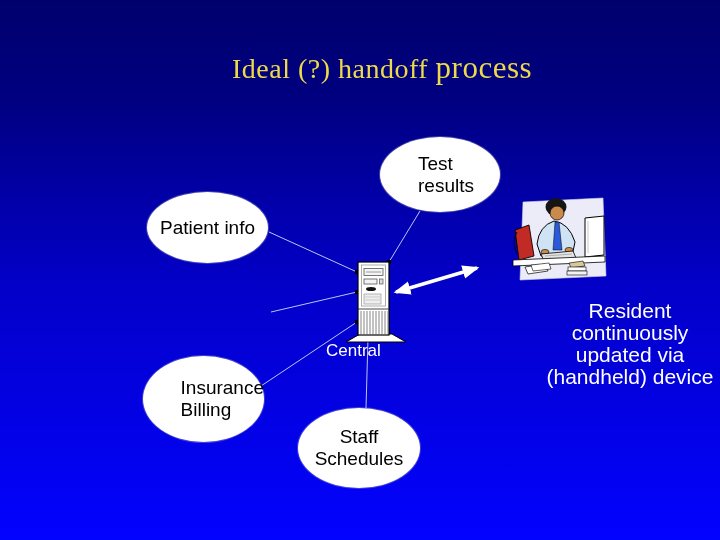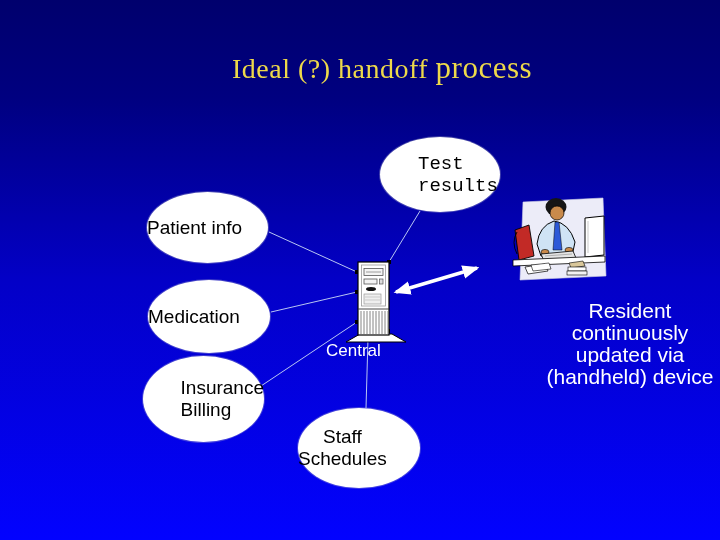--- a/index.html
+++ b/index.html
@@ -11,25 +11,25 @@
   }
   .title {
     position:absolute; top:50px; left:0; width:100%; text-align:center;
     color:#EDD94A; font-family:"Liberation Serif", serif; font-weight:400;
     font-size:28px; margin:0; letter-spacing:0.5px;
   }
   .title .emph { font-size:31px; }
   .overlay { position:absolute; left:0; top:0; width:720px; height:540px; pointer-events:none; }
   .node {
     position:absolute; background:#FFFFFF; border-radius:50%;
-    display:flex; align-items:center; justify-content:flex-start;
+    display:flex; align-items:center; justify-content:center;
     color:#000000; font-size:19px; line-height:22px; white-space:pre-line;
     box-shadow:0 0 0 1px rgba(180,180,200,0.35);
   }
-  .node-test-results      { left:380px; top:137px; width:120px; height:75px; justify-content:flex-start; text-align:left; padding-left:38px; box-sizing:border-box;font-family:Liberation Mono, monospace; }
+  .node-test-results      { left:380px; top:137px; width:120px; height:75px; justify-content:flex-start; text-align:left; padding-left:38px; box-sizing:border-box; }
   .node-patient-info      { left:147px; top:192px; width:121px; height:71px; }
   .node-medication        { left:148px; top:280px; width:122px; height:73px; }
   .node-insurance-billing { left:143px; top:356px; width:121px; height:86px; justify-content:flex-end; text-align:left; padding-left:40px; box-sizing:border-box; }
   .node-staff-schedules   { left:298px; top:408px; width:122px; height:80px; text-align:center; }
   .central-label { position:absolute; left:326px; top:341px; color:#FFFFFF; font-size:17px; }
   .caption {
     position:absolute; left:540px; top:300px; width:180px; text-align:center;
     color:#FFFFFF; font-size:21px; line-height:22px; white-space:pre-line;
   }
   .tower-svg  { position:absolute; left:340px; top:252px; }
@@ -66,23 +66,20 @@
       <rect x="366" y="336" width="4" height="4"></rect>
     </g>
   </svg>
 
   <div class="node node-test-results">
     <span>Test
 results</span>
   </div>
   <div class="node node-patient-info">
     <span>Patient info</span>
-  </div>
-  <div class="node node-medication">
-    <span>Medication</span>
   </div>
   <div class="node node-insurance-billing">
     <span>Insurance
 Billing</span>
   </div>
   <div class="node node-staff-schedules">
     <span>Staff
 Schedules</span>
   </div>
 

